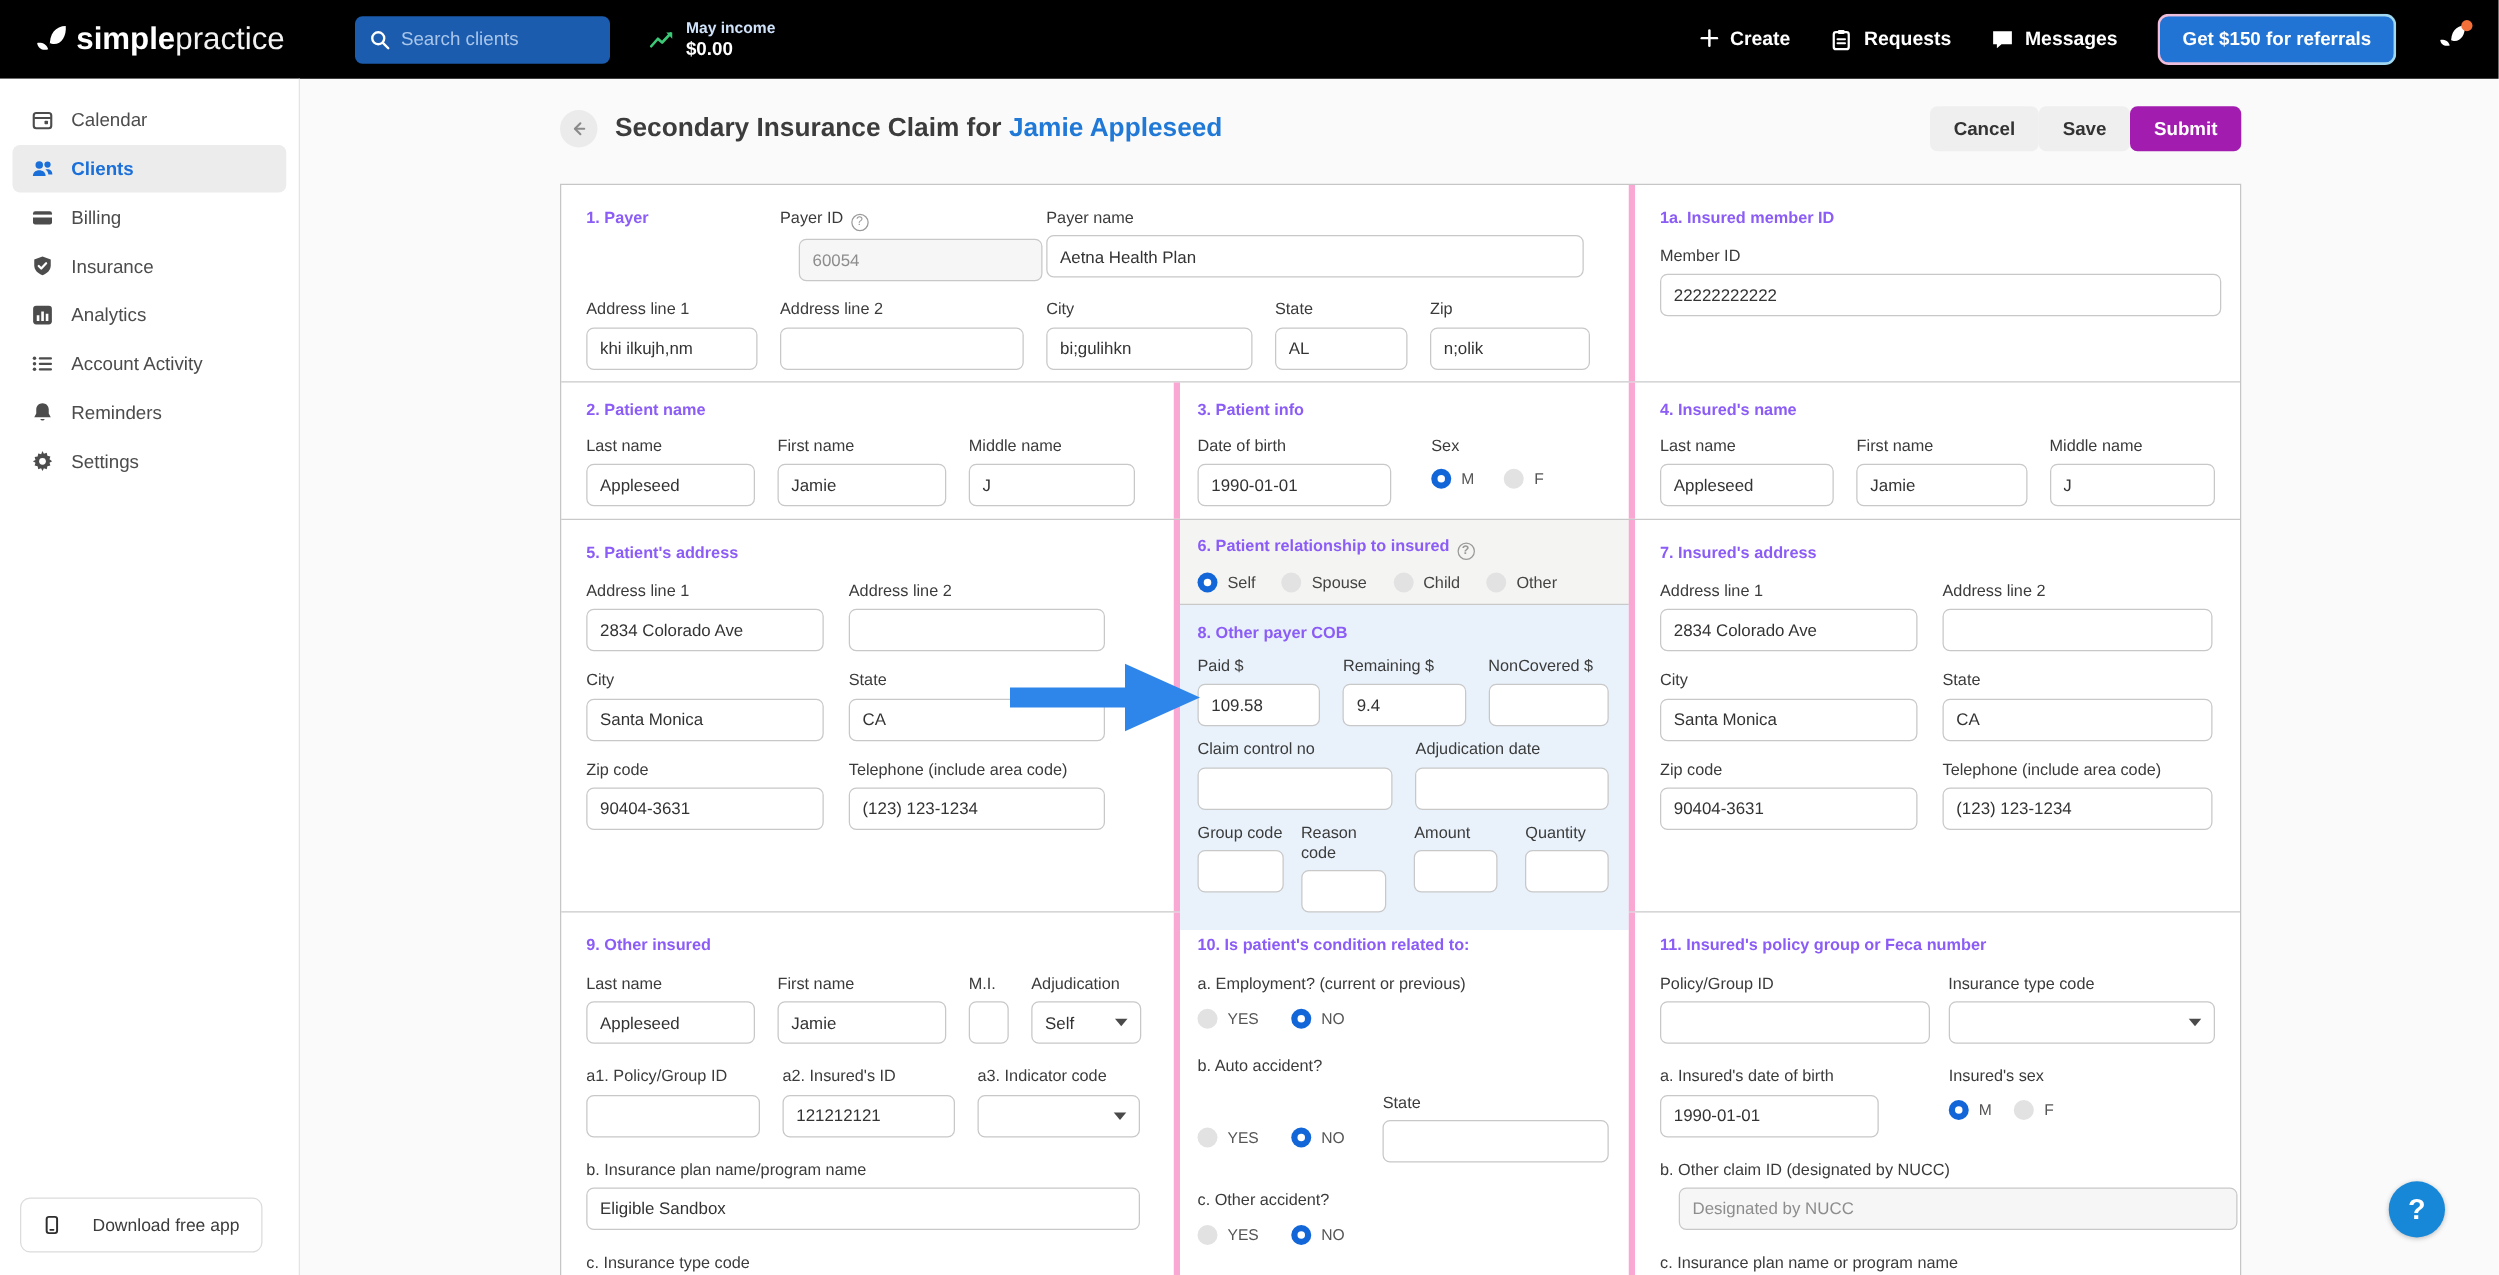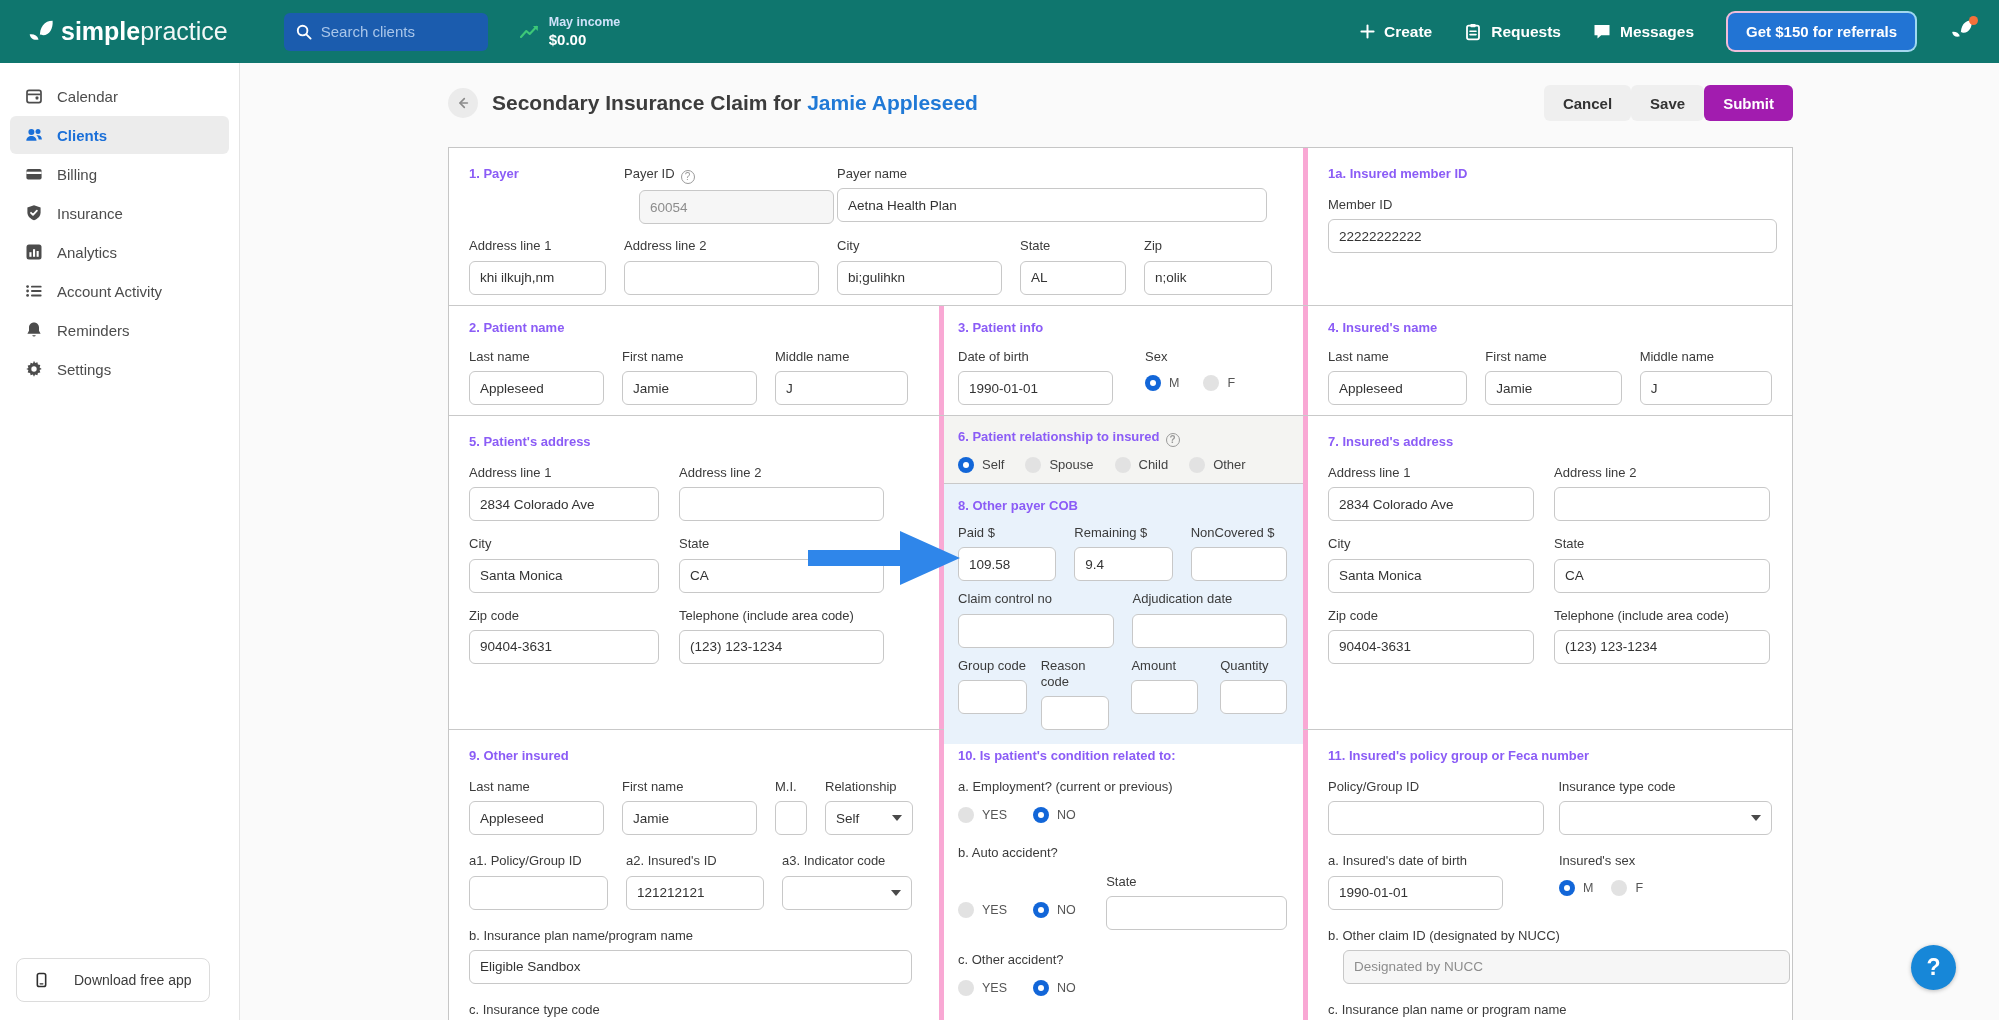--- a/index.html
+++ b/index.html
@@ -1,33 +1,33 @@
 <!DOCTYPE html>
 <html><head>
 <meta charset="utf-8">
 <style>
   * { margin:0; padding:0; box-sizing:border-box; }
   body {
     width:1999px; height:1020px; overflow:hidden; position:relative;
     background:#fafafa; font-family:"Liberation Sans", sans-serif; color:#333;
   }
   
-  .topbar { height:63px; background:#0f766e; display:flex; align-items:center; padding:0 26px; color:#fff; }
+  .topbar { height:63px; background:#000000; display:flex; align-items:center; padding:0 26px; color:#fff; }
   .brand { display:flex; align-items:center; gap:7px; font-size:25px; cursor:pointer; }
   .brand .b { font-weight:bold; }
   .brand .l { font-weight:normal; opacity:.95; }
   .search { margin-left:56px; width:204px; height:38px; background:#1b5cae; border-radius:6px;
             display:flex; align-items:center; gap:9px; padding:0 12px; }
   .search input { flex:1; min-width:0; background:transparent; border:none; outline:none; color:#fff; font-size:15px; font-family:inherit; }
   .search input::placeholder { color:#a9c6ea; }
   .income { display:flex; align-items:center; gap:10px; margin-left:32px; cursor:pointer; }
   .inc-label { font-size:12.5px; font-weight:bold; color:#cfe2fa; }
   .inc-value { font-size:15px; font-weight:bold; margin-top:2px; }
   .tb-right { margin-left:auto; display:flex; align-items:center; gap:32px; }
-  .tb-item { display:flex; align-items:center; gap:9px; font-size:15.5px; font-weight:bold; cursor:pointer; }
+  .tb-item { display:flex; gap:9px; font-size:15.5px; font-weight:bold; cursor:pointer; }
   .referral { font-family:inherit; font-size:15px; font-weight:bold; color:#fff; padding:10px 18px; border-radius:9px;
               background:linear-gradient(#2274d4,#2274d4) padding-box, linear-gradient(90deg,#f3bcd9,#9ed9f0) border-box;
               border:2px solid transparent; cursor:pointer; }
   .tb-butterfly { position:relative; cursor:pointer; }
   .notif-dot { position:absolute; top:-3px; right:-5px; width:9px; height:9px; background:#f4703a; border-radius:50%; }
 
   
   .shell { display:flex; height:957px; }
   .sidebar { width:240px; background:#fff; border-right:1px solid #e4e4e4; padding-top:14px; position:relative; flex:0 0 240px; }
   .side-item { display:flex; align-items:center; gap:14px; height:38px; margin:0 10px 1px; padding:0 15px;
@@ -496,21 +496,21 @@
             </div>
             <div style="width:135px">
               <label class="flabel">First name</label>
               <input class="finput" value="Jamie" style="">
             </div>
             <div style="width:32px">
               <label class="flabel">M.I.</label>
               <input class="finput" style="padding: 0px 6px;" value="">
             </div>
             <div style="width:88px">
-              <label class="flabel">Relationship</label>
+              <label class="flabel">Adjudication</label>
               <div class="select">
                 <span>Self</span>
                   <span class="caret"></span>
               </div>
             </div>
           </div>
           <div class="frow mt18">
             <div style="width:139px">
               <label class="flabel">a1. Policy/Group ID</label>
               <input class="finput" value="" style="">

